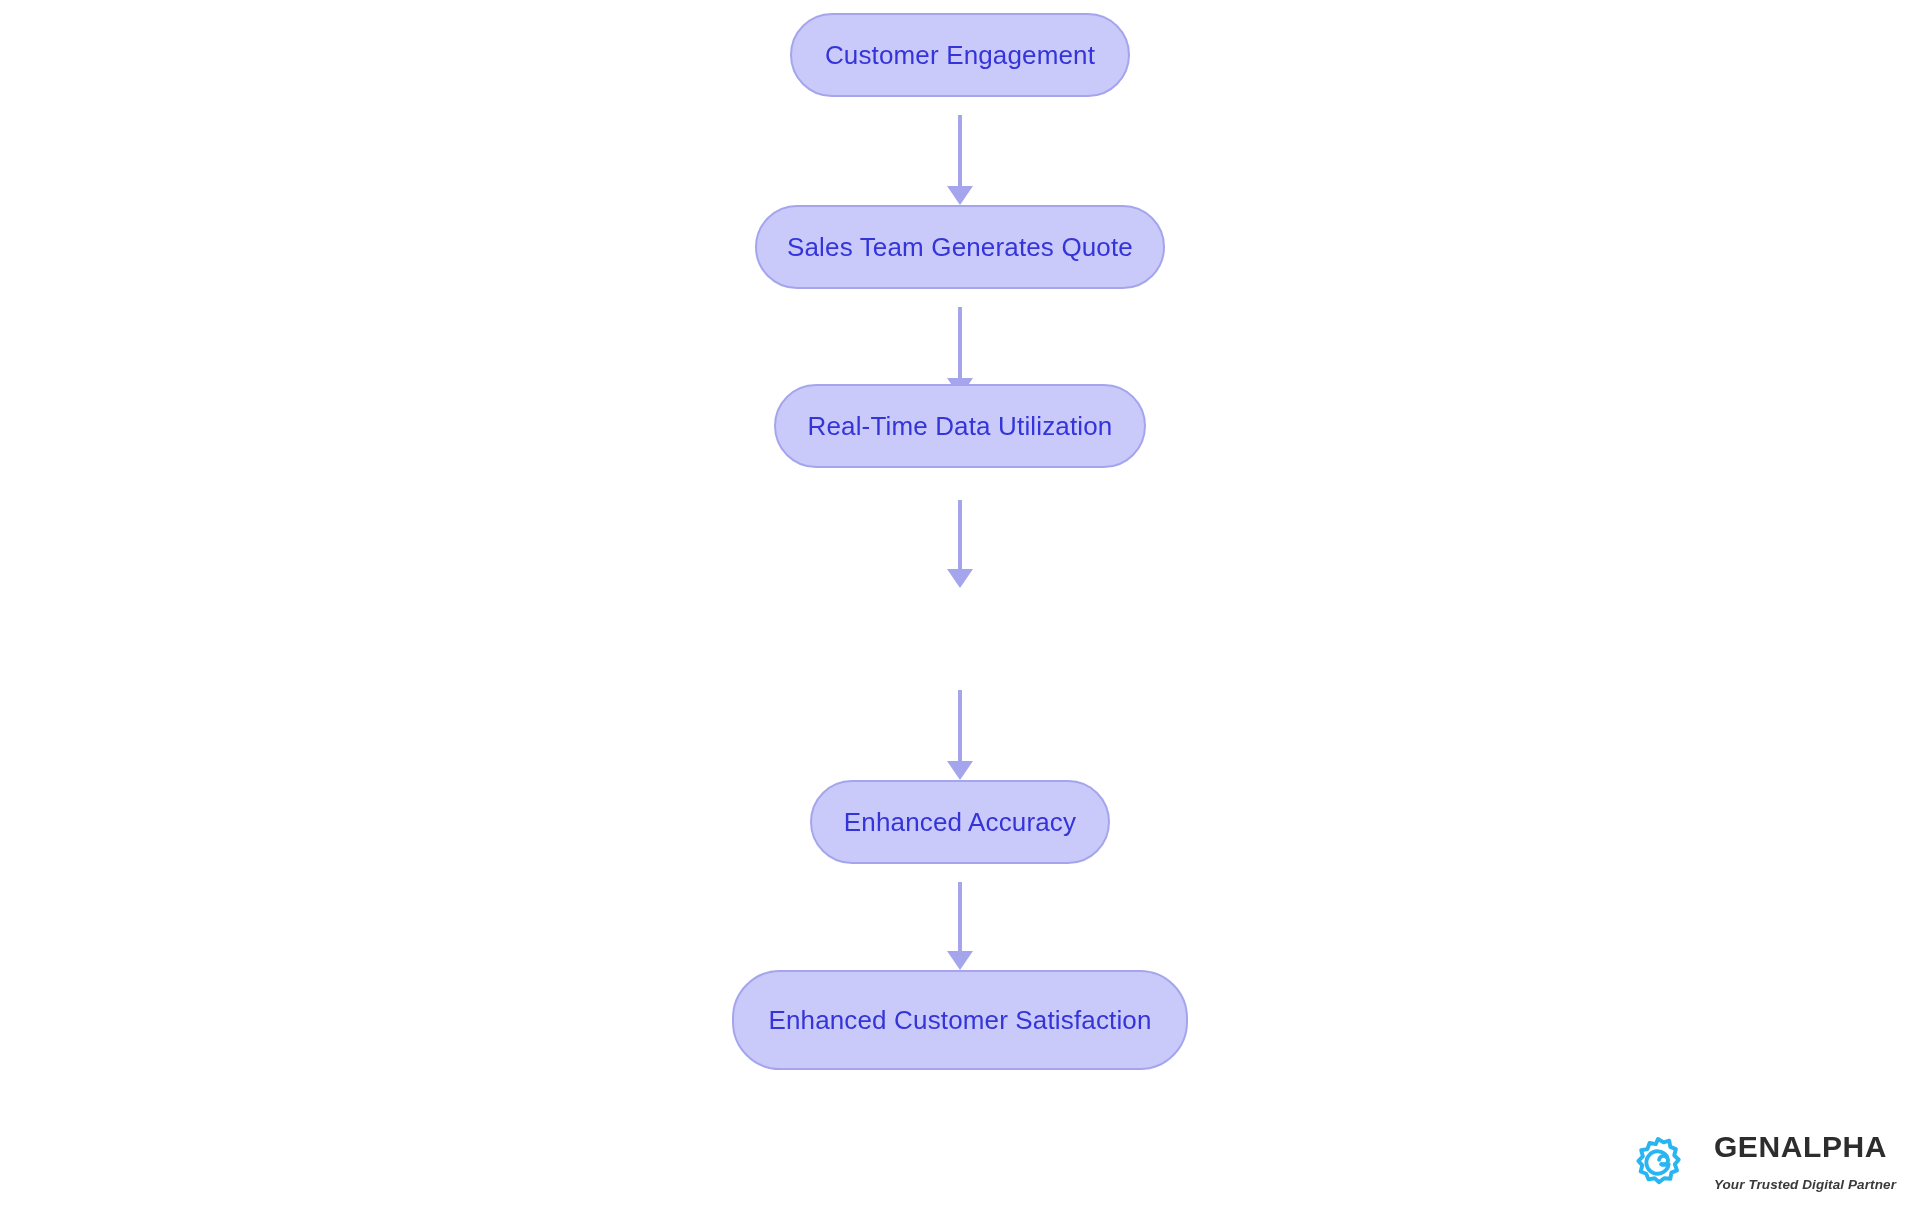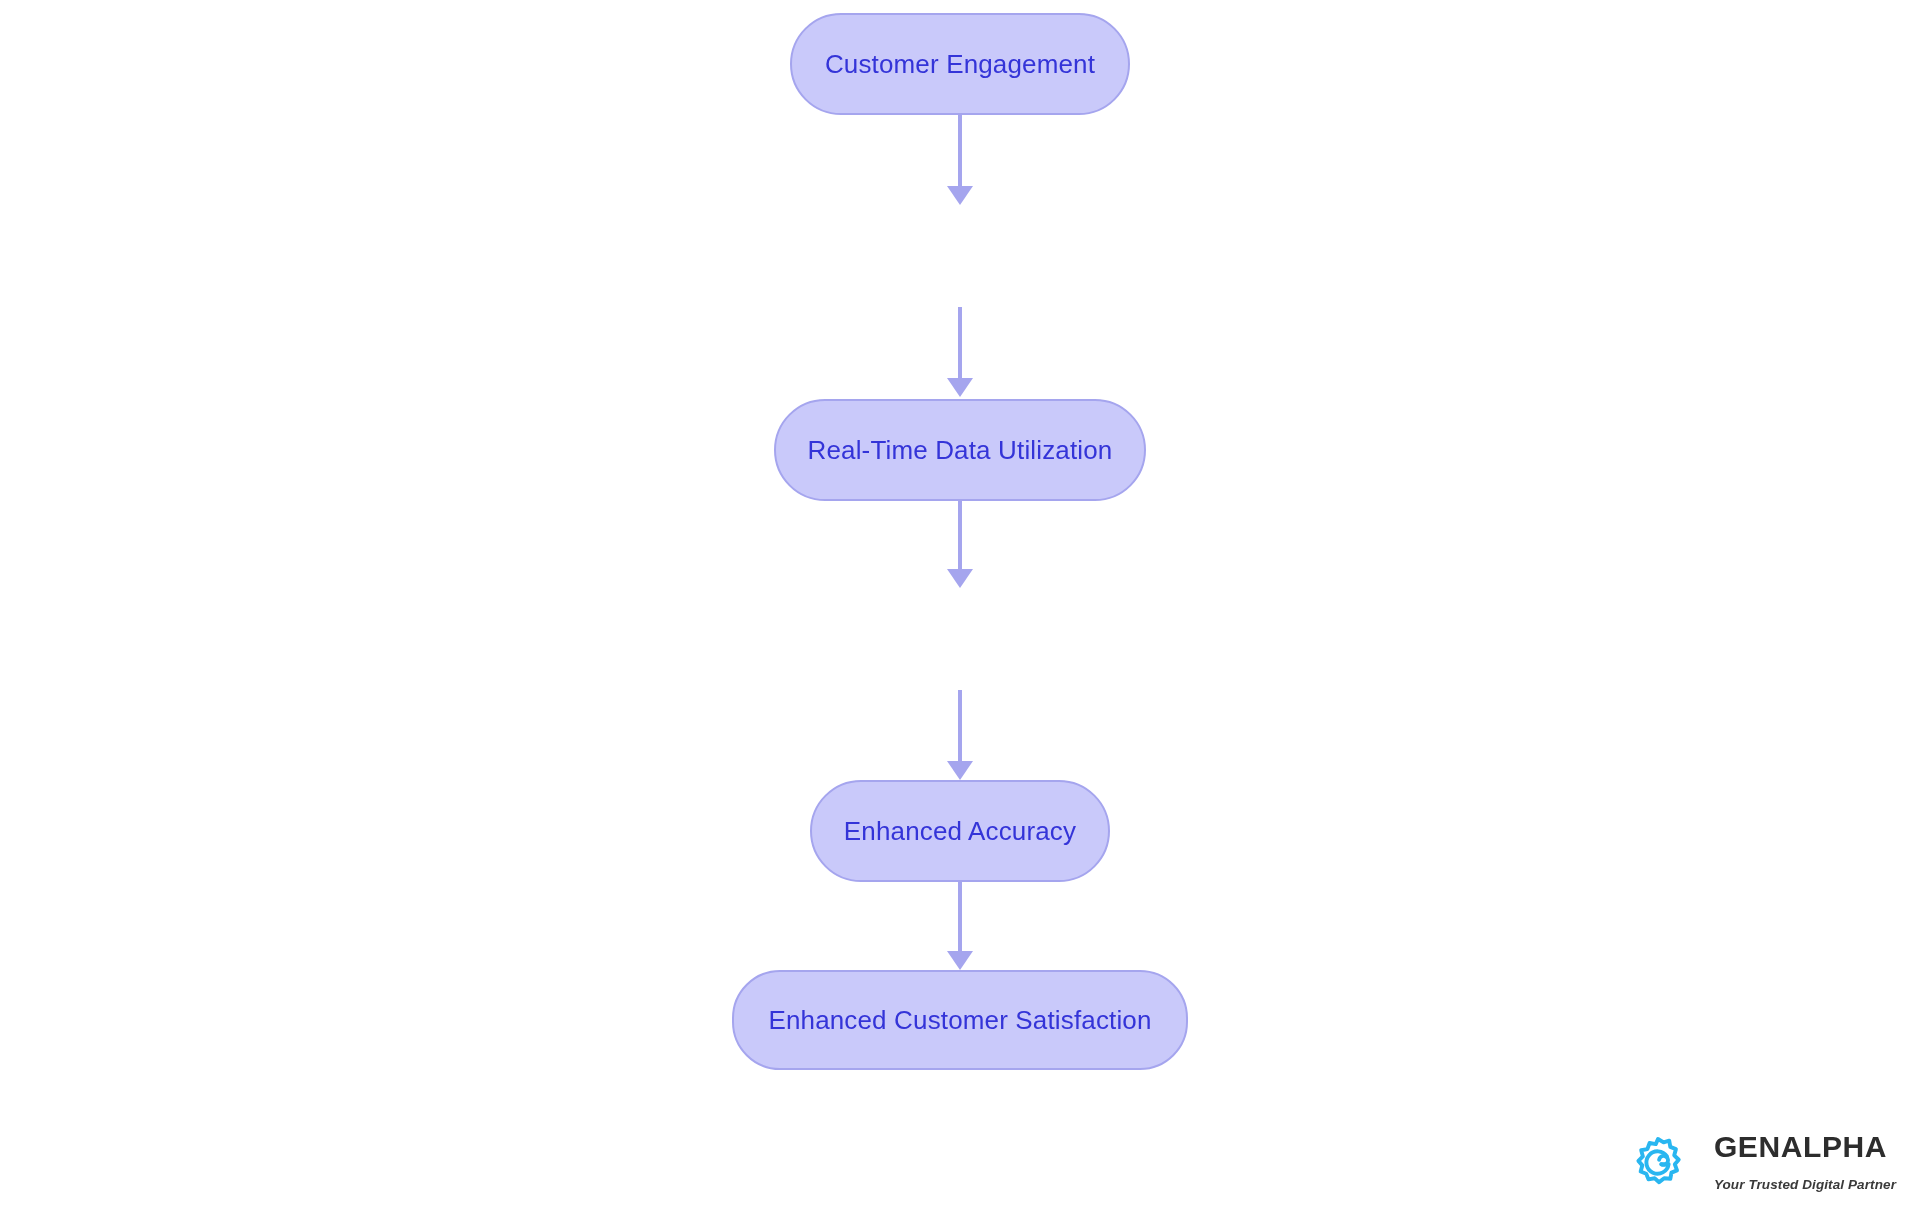--- a/index.html
+++ b/index.html
@@ -27,37 +27,37 @@
   
   .node {
     position: absolute;
     box-sizing: border-box;
     display: flex;
     align-items: center;
     justify-content: center;
     background: var(--node-fill, #c9c9fa);
     border: 2px solid var(--node-stroke, #a5a5ee);
     border-radius: 52px;
-    height: 102px;
+    height: 84px;
     transform: translateX(-50%);
     left: 960px;
   }
   .node-label {
     color: var(--node-text, #3434d8);
     font-family: "Liberation Sans", sans-serif;
     font-size: 26px;
     font-weight: 400;
     letter-spacing: 0.15px;
     white-space: nowrap;
     line-height: 1;
   }
 
   .n1 { top: 13px;   width: 340px; }
   .n2 { top: 205px;  width: 410px; }
-  .n3 { top: 399px;  width: 372px; }
+  .n3 { top: 384px;  width: 372px; }
   .n4 { top: 588px;  width: 372px; }
   .n5 { top: 780px;  width: 300px; }
   .n6 { top: 970px;  width: 456px; height: 100px; border-radius: 48px; }
 
   
   .edge {
     position: absolute;
     left: 960px;
     transform: translateX(-50%);
     width: 26px;
@@ -140,20 +140,23 @@
 
   <div class="node n1" style="--node-fill: #c9c9fa; --node-stroke: #a5a5ee; --node-text: #3434d8;">
     <span class="node-label">Customer Engagement</span>
   </div>
 
   <div class="edge e1" style="--edge-color: #a5a5ee;">
     <div class="edge-line"></div>
     <div class="edge-head"></div>
   </div>
 
+  <div class="node n2" style="--node-fill: #c9c9fa; --node-stroke: #a5a5ee; --node-text: #3434d8;">
+    <span class="node-label">Sales Team Generates Quote</span>
+  </div>
 
   <div class="edge e2" style="--edge-color: #a5a5ee;">
     <div class="edge-line"></div>
     <div class="edge-head"></div>
   </div>
 
   <div class="node n3" style="--node-fill: #c9c9fa; --node-stroke: #a5a5ee; --node-text: #3434d8;">
     <span class="node-label">Real-Time Data Utilization</span>
   </div>
 

